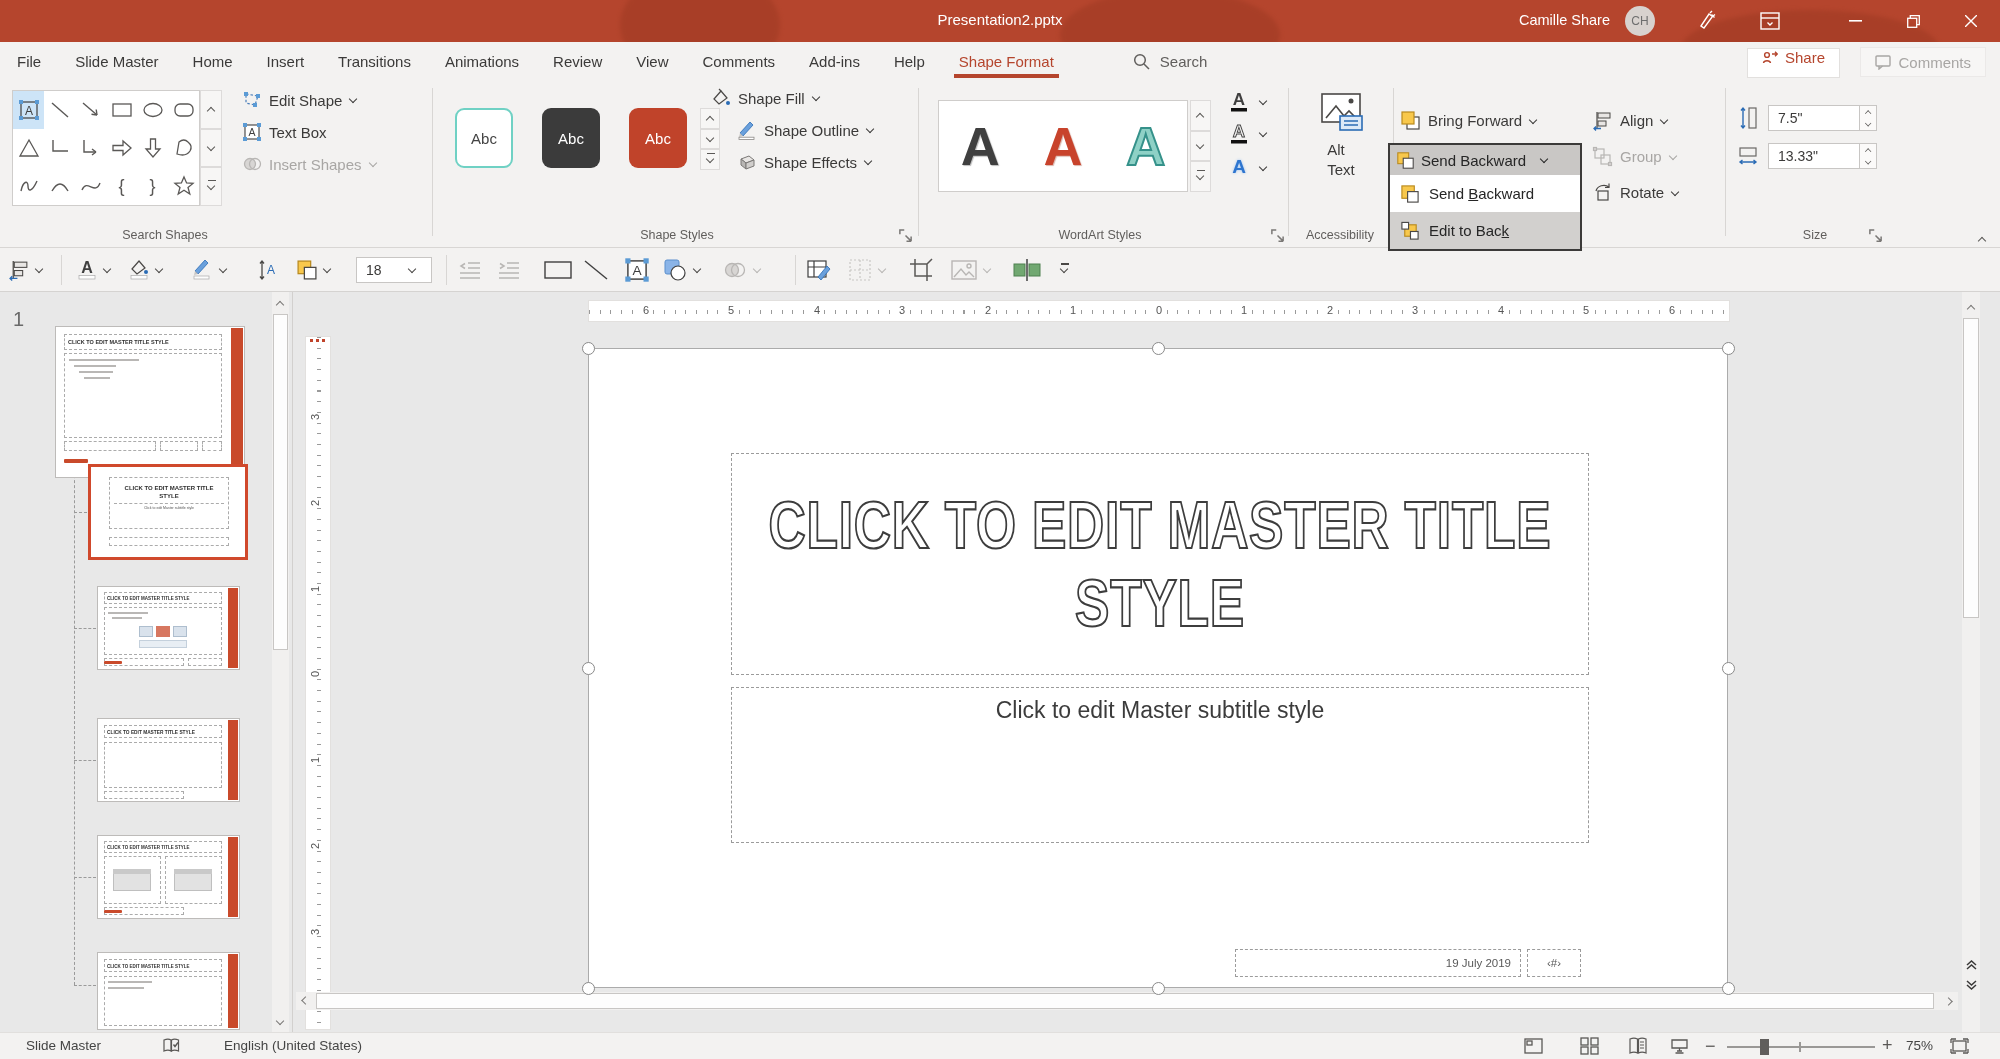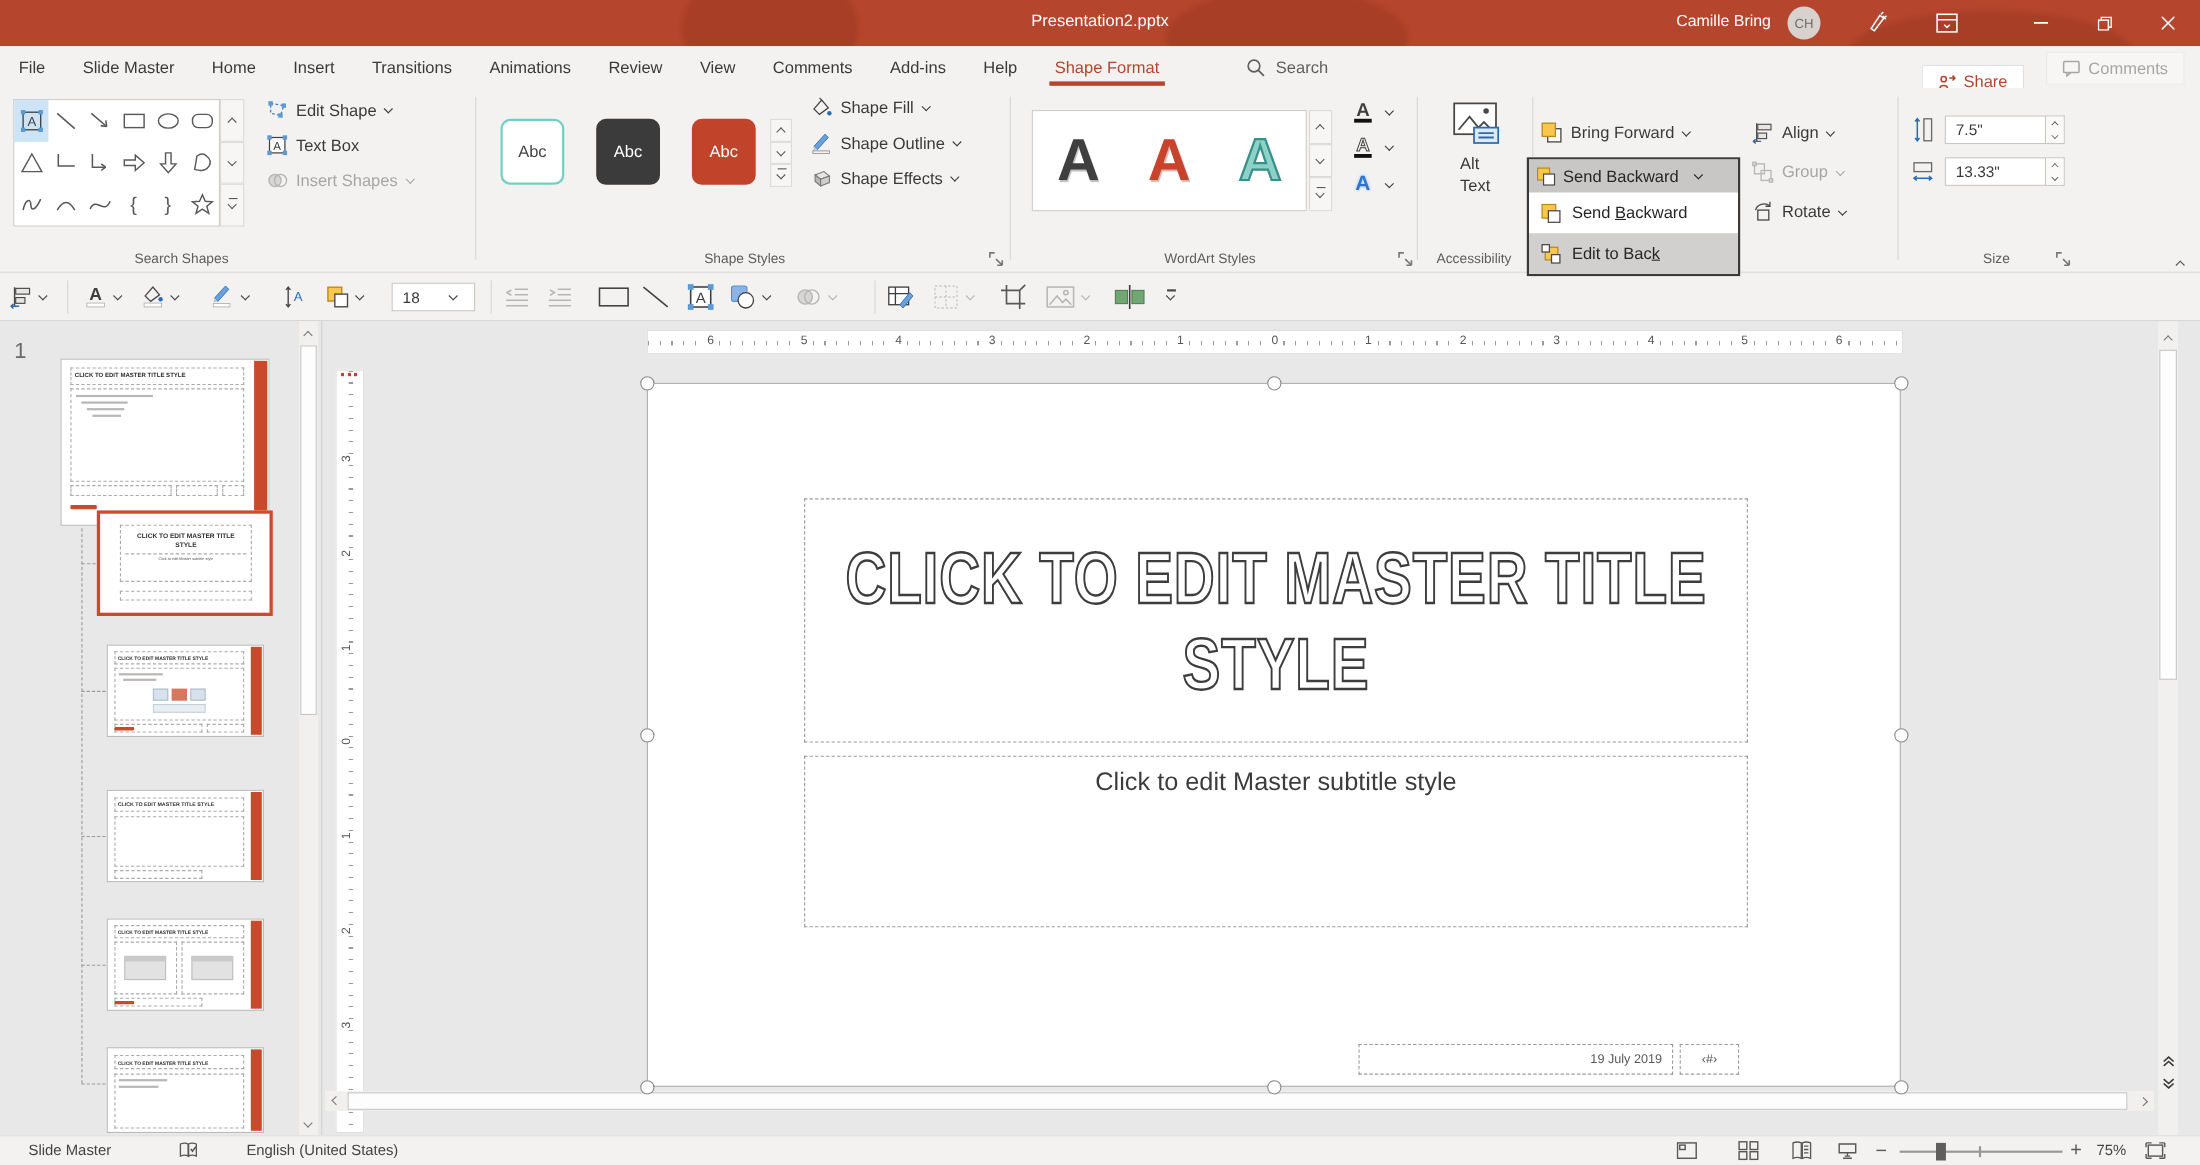--- a/index.html
+++ b/index.html
@@ -18,21 +18,21 @@
   .avatar{position:absolute;right:345px;top:6px;width:30px;height:30px;border-radius:50%;background:#D8D2CE;color:#6E6E6E;font-size:12px;display:flex;align-items:center;justify-content:center;}
   .tb-icon{position:absolute;top:8px;width:44px;height:26px;display:flex;align-items:center;justify-content:center;}
   .win-btn{position:absolute;top:0;width:58px;height:42px;display:flex;align-items:center;justify-content:center;}
 
   
   .tabrow{position:absolute;left:0;top:42px;width:2000px;height:38px;background:var(--ribbon);display:flex;align-items:center;}
   .tab{padding:0 17px;font-size:15px;color:var(--txt);height:38px;display:flex;align-items:center;position:relative;cursor:default;}
   .tab.active{color:var(--red);}
   .tab.active::after{content:"";position:absolute;left:12px;right:12px;bottom:2px;height:4px;background:var(--red);}
   .searchbox{display:flex;align-items:center;gap:10px;margin-left:62px;color:var(--gtxt);font-size:15px;}
-  .share-btn{position:absolute;right:160px;top:17px;height:30px;padding:0 14px;background:#fff;border:1px solid #E2E0DE;display:flex;align-items:center;gap:7px;color:var(--red);font-size:15px;}
+  .share-btn{position:absolute;right:160px;top:6px;height:30px;padding:0 14px;background:#fff;border:1px solid #E2E0DE;display:flex;align-items:flex-start;gap:7px;color:var(--red);font-size:15px;}
   .comments-btn{position:absolute;right:14px;top:5px;height:30px;padding:0 14px;background:#F7F6F5;border:1px solid #EBE9E8;display:flex;align-items:center;gap:7px;color:var(--dis);font-size:15px;}
 
   
   .ribbon{position:absolute;left:0;top:80px;width:2000px;height:168px;background:var(--ribbon);border-bottom:1px solid var(--bord);}
   .vdiv{position:absolute;top:8px;height:148px;width:1px;background:var(--bord);}
   .grp-label{position:absolute;top:148px;font-size:12.5px;color:var(--gtxt);transform:translateX(-50%);white-space:nowrap;}
   .gallery{position:absolute;background:#fff;border:1px solid #CFCDCB;}
   .shape-grid{display:grid;grid-template-columns:repeat(6,1fr);grid-template-rows:repeat(3,1fr);width:100%;height:100%;}
   .shape-cell{display:flex;align-items:center;justify-content:center;color:#5A5856;}
   .scrollcol{position:absolute;width:22px;display:flex;flex-direction:column;}
@@ -113,21 +113,21 @@
 </head>
 <body>
 
 <div class="app">
 
   <div class="titlebar">
     <div class="tb-blob" style="left:620px;top:-30px;width:160px;height:110px;"></div>
     <div class="tb-blob" style="left:1060px;top:-10px;width:220px;height:90px;"></div>
     <div class="tb-blob" style="left:1680px;top:10px;width:260px;height:80px;"></div>
     <div class="doc-title">Presentation2.pptx</div>
-    <div class="user-name">Camille Bring</div>
+    <div class="user-name">Camille Share</div>
     <div class="avatar">CH</div>
     <div class="tb-icon" style="right:272px;">
       <svg width="22" height="22" viewBox="0 0 22 22" fill="none" stroke="#fff" stroke-width="1.4">
           <path d="M6 16 L14 4 l3.5 2.5 L9 18 Z"></path>
           <path d="M15 3 l2 -2 M18 6 l2 -1.5 M16.5 4.5 l3 3"></path>
         </svg>
     </div>
     <div class="tb-icon" style="right:208px;">
       <svg width="22" height="20" viewBox="0 0 22 20" fill="none" stroke="#fff" stroke-width="1.4">
           <rect x="2" y="2" width="18" height="16"></rect>
@@ -383,21 +383,21 @@
       <div class="sc-btn">
           <i class="cv up"></i>
         </div>
       <div class="sc-btn">
           <i class="cv"></i>
         </div>
       <div class="sc-btn">
           <i class="cv more"></i>
         </div>
     </div>
-    <div class="rib-btn" style="left:737px;top:8px;">
+    <div class="rib-btn" style="left:711px;top:8px;">
       <span>
           <svg width="20" height="20" viewBox="0 0 20 20" fill="none" stroke="#4A4846" stroke-width="1.2">
             <path d="M3 11 L10 3 L16 10 L8 16 Z"></path>
             <path d="M10 3 L8 1"></path>
             <circle cx="17" cy="15" r="2" fill="#2B6CB5" stroke="none"></circle>
           </svg>
         </span>
       <span>Shape Fill</span>
         <i class="cv"></i>
     </div>

